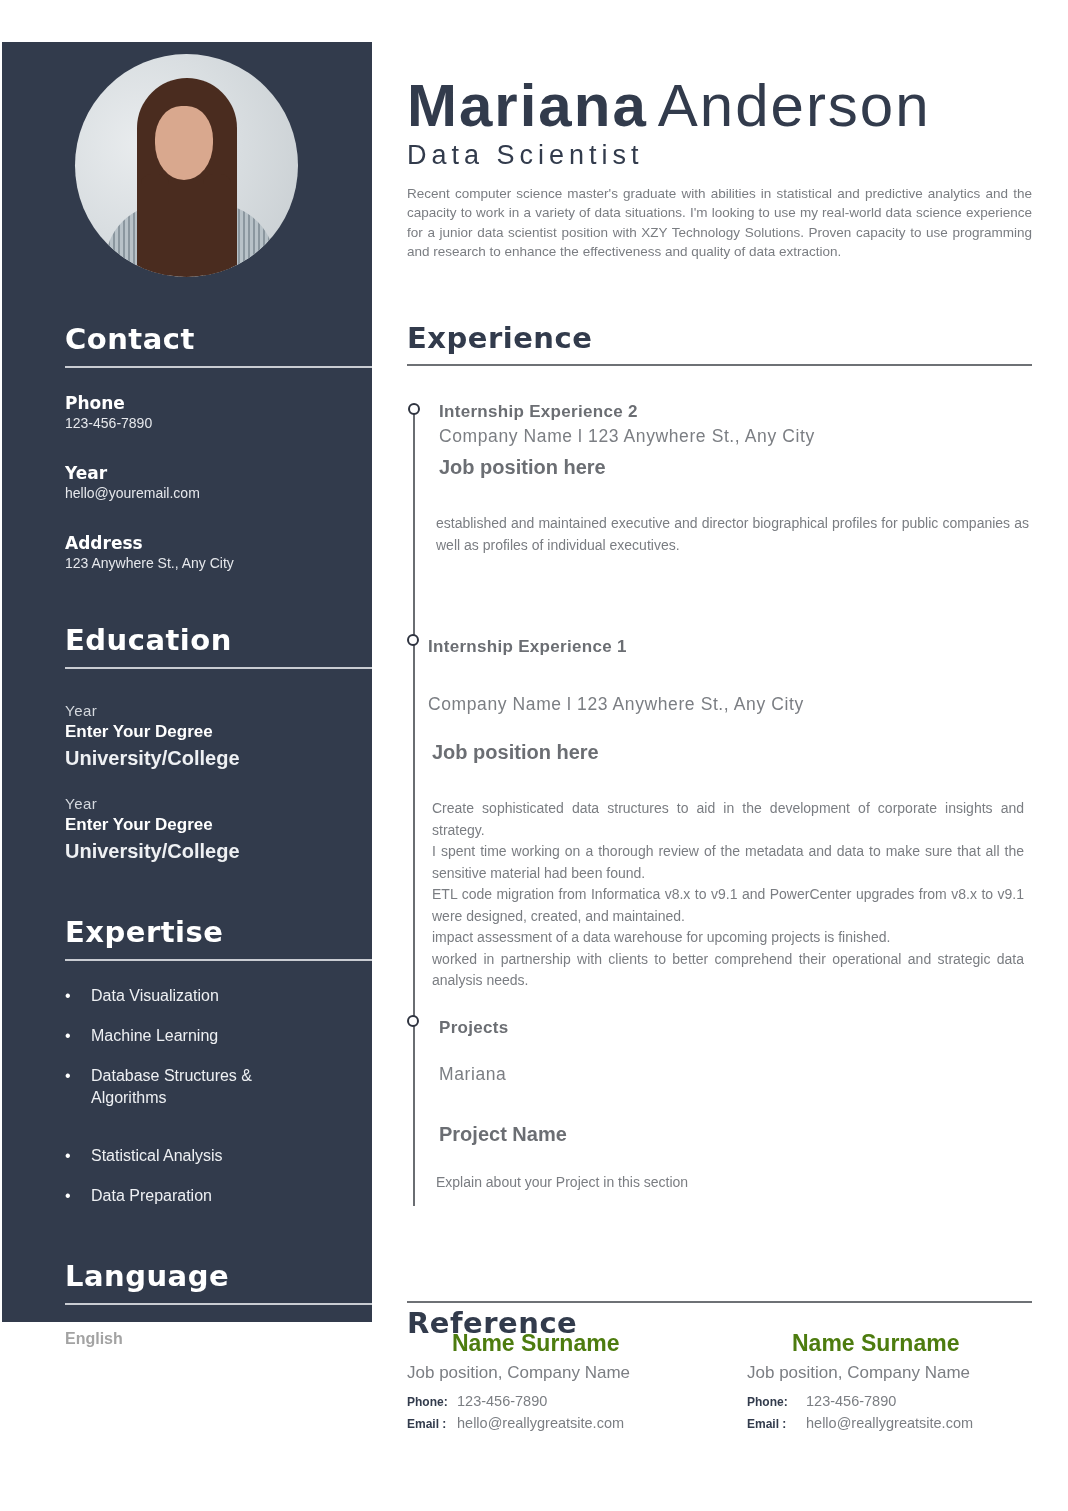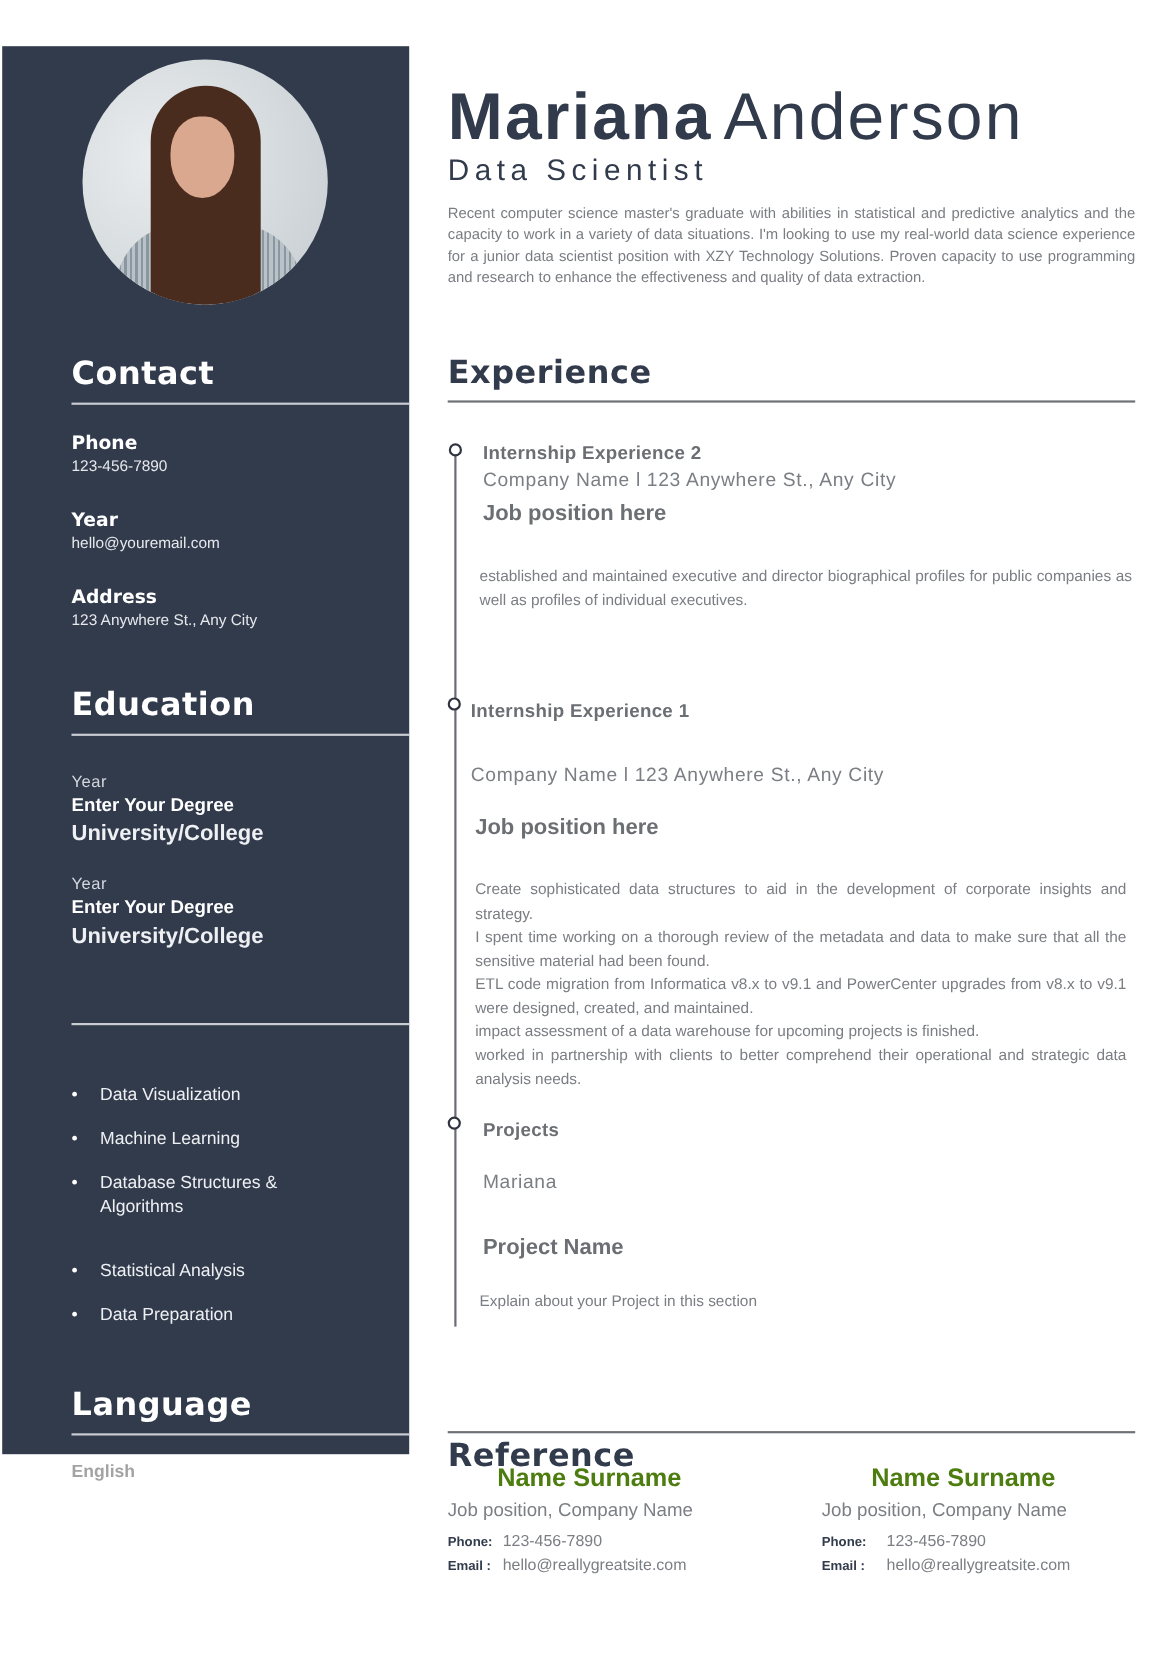--- a/index.html
+++ b/index.html
@@ -130,20 +130,21 @@
       <div class="edu-school">University/College</div>
     </div>
     <div class="edu-item" style="top:169px;">
       <div class="edu-year">Year</div>
       <div class="edu-degree">Enter Your Degree</div>
       <div class="edu-school">University/College</div>
     </div>
   </section>
 
   <section class="sb-section" style="top:876px;">
+    <h2 class="sb-title">Expertise</h2>
     <div class="sb-rule"></div>
     <div class="exp-item" style="top:67px;">
       <span class="bullet">•</span>
       <span class="txt">Data Visualization</span>
     </div>
     <div class="exp-item" style="top:107px;">
       <span class="bullet">•</span>
       <span class="txt">Machine Learning</span>
     </div>
     <div class="exp-item" style="top:147px;">

